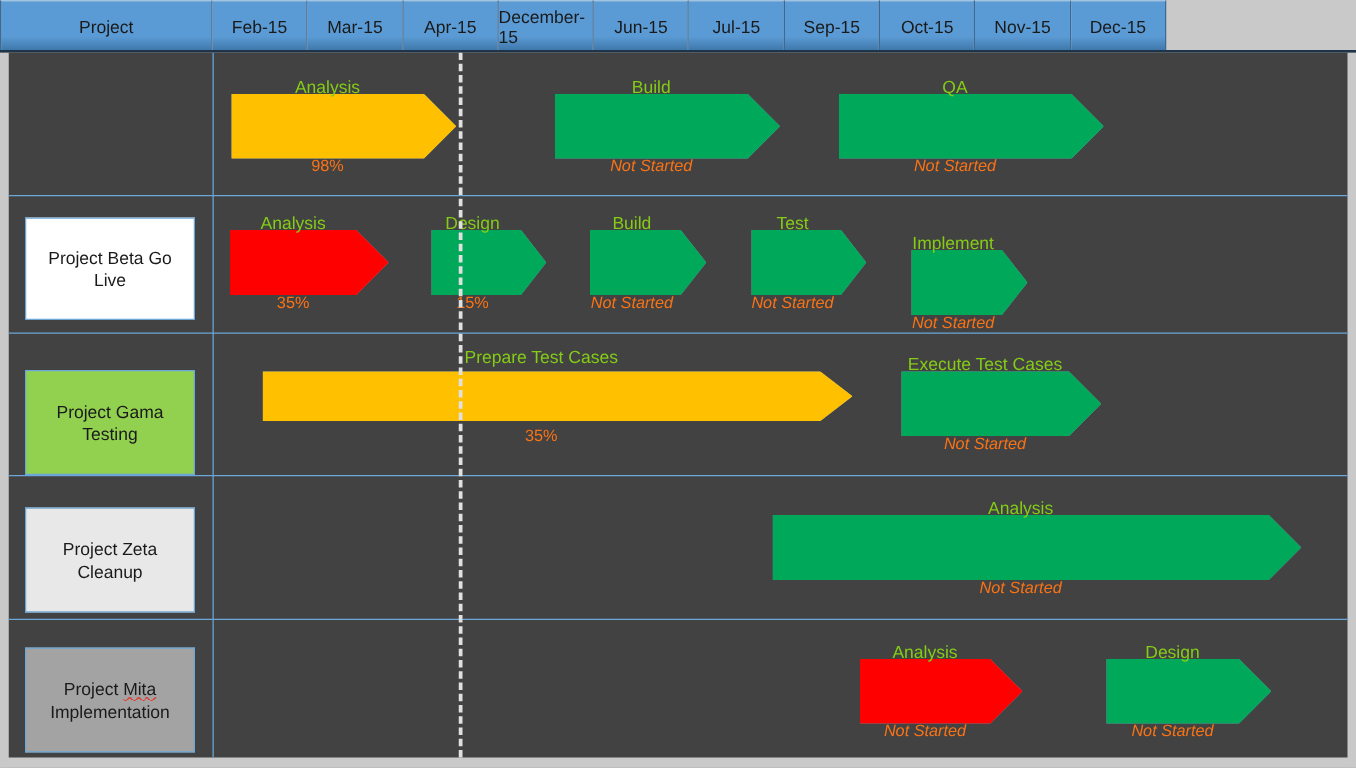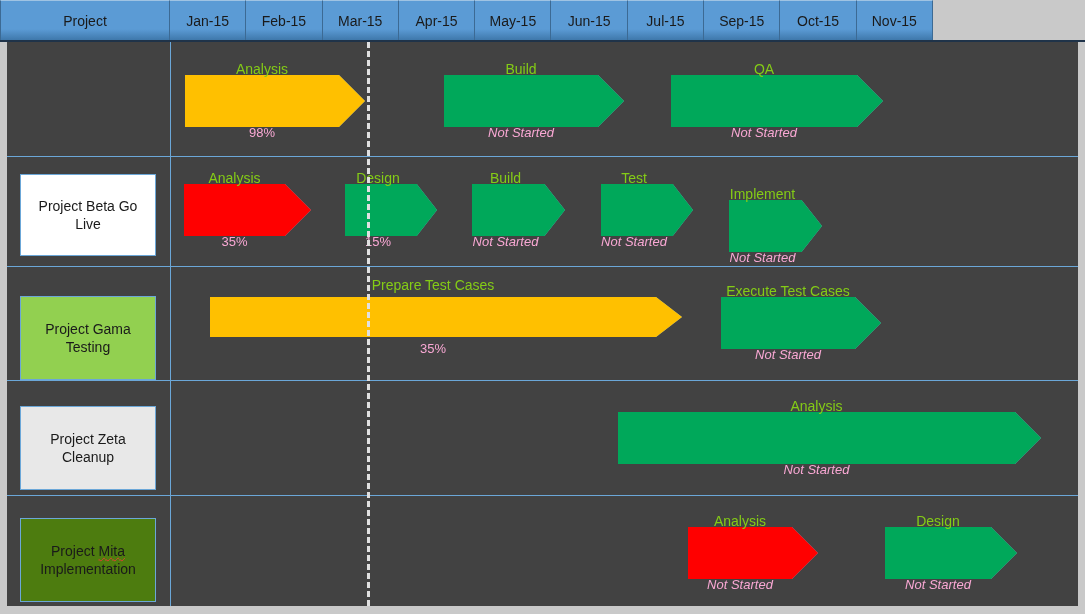--- a/index.html
+++ b/index.html
@@ -175,44 +175,44 @@
   }
   .bar.arrow .bar-text {
     padding-right: 26px;
   }
   .bar-title {
     font-size: 14px;
     color: #84cc16;
   }
   .bar-sub {
     font-size: 13px;
-    color: #f9a8d4;
+    color: #f97316;
     margin-top: 48px;
   }
   .bar-sub.italic {
     font-style: italic;
   }
 </style>
 </head>
 <body>
 
 <div id="gantt-root">
 
   <div class="header-row">
     <div class="header-cell project-col">Project</div>
-    <div class="header-cell month-col">Jan-15</div>
     <div class="header-cell month-col">Feb-15</div>
     <div class="header-cell month-col">Mar-15</div>
     <div class="header-cell month-col">Apr-15</div>
-    <div class="header-cell month-col">May-15</div>
+    <div class="header-cell month-col">December-15</div>
     <div class="header-cell month-col">Jun-15</div>
     <div class="header-cell month-col">Jul-15</div>
     <div class="header-cell month-col">Sep-15</div>
     <div class="header-cell month-col">Oct-15</div>
     <div class="header-cell month-col">Nov-15</div>
+    <div class="header-cell month-col last">Dec-15</div>
   </div>
 
   <div class="canvas">
     <div class="canvas-inner" id="canvas-inner">
 
       <div class="col-divider" style="left:163px;"></div>
       <div class="today-line" style="left:360px;"></div>
 
       <div id="rows-container">
           <div style="position: absolute; left: 0px; right: 0px; top: 0px; height: 110px;">
@@ -318,21 +318,21 @@
             <div class="bar arrow" style="left: 611px; top: 31px; width: 423px; height: 52px;">
               <div style="position: absolute; inset: 0px; background: rgb(127, 168, 204); clip-path: polygon(0% 0%, 93.853% 0%, 100% 50%, 93.853% 100%, 0% 100%); z-index: -1;"></div>
               <div class="bar-shape" style="background: rgb(0, 168, 90); clip-path: polygon(0% 0%, 93.853% 0%, 100% 50%, 93.853% 100%, 0% 100%); outline: none;"></div>
               <div class="bar-text">
                 <div class="bar-title">Analysis</div>
                 <div class="bar-sub italic">Not Started</div>
               </div>
             </div>
           </div>
           <div style="position: absolute; left: 0px; right: 0px; top: 454px; height: 110px;">
-            <div class="proj-label" style="background: #4d7c0f; top: 22px; height: 84px;">
+            <div class="proj-label" style="background: #a3a3a3; top: 22px; height: 84px;">
               <span>Project <span class="spell">Mita</span> Implementation</span>
             </div>
             <div class="bar arrow" style="left: 681px; top: 31px; width: 130px; height: 52px;">
               <div style="position: absolute; inset: 0px; background: rgb(127, 168, 204); clip-path: polygon(0% 0%, 80% 0%, 100% 50%, 80% 100%, 0% 100%); z-index: -1;"></div>
               <div class="bar-shape" style="background: rgb(255, 0, 0); clip-path: polygon(0% 0%, 80% 0%, 100% 50%, 80% 100%, 0% 100%); outline: none;"></div>
               <div class="bar-text">
                 <div class="bar-title">Analysis</div>
                 <div class="bar-sub italic">Not Started</div>
               </div>
             </div>

